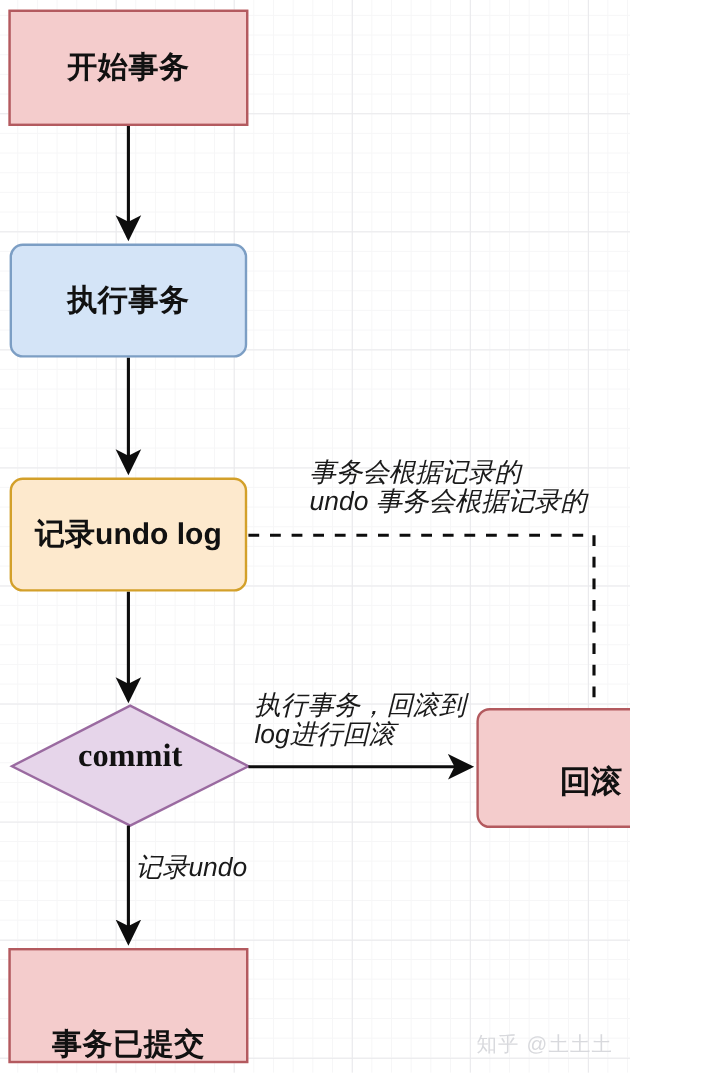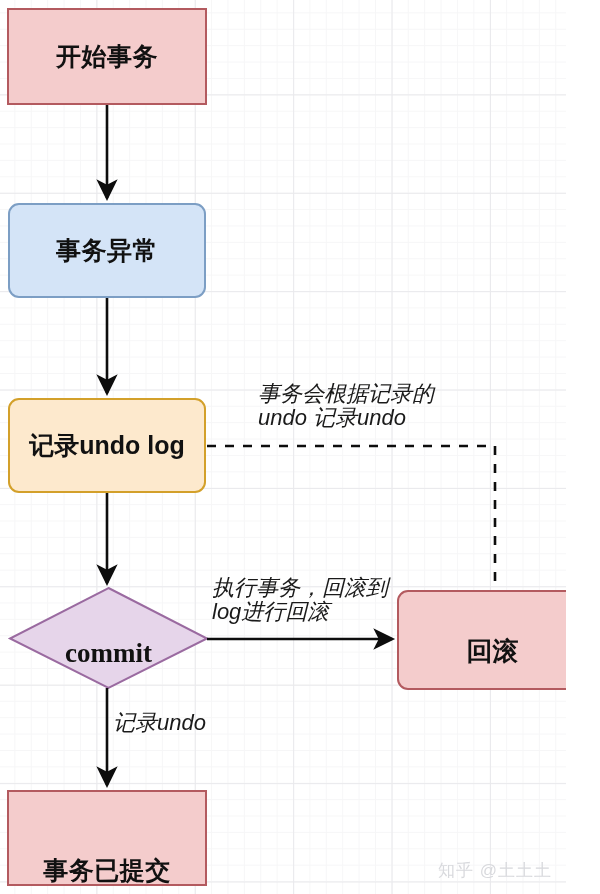--- a/index.html
+++ b/index.html
@@ -18,21 +18,20 @@
       linear-gradient(to bottom, #e9e9ec 1px, transparent 1px),
       linear-gradient(to right, #f6f6f7 1px, transparent 1px),
       linear-gradient(to bottom, #f6f6f7 1px, transparent 1px);
     background-size:
       98.4px 98.4px,
       98.4px 98.4px,
       16.4px 16.4px,
       16.4px 16.4px;
     background-position: -2px -4px, -2px -4px, -2px -4px, -2px -4px;
     font-family: "Liberation Sans", "DejaVu Sans", sans-serif;
-    padding-left: 41px;
   }
   svg.layer {
     position: absolute;
     left: 0;
     top: 0;
     width: 600px;
     height: 894px;
     pointer-events: none;
   }
   .node {
@@ -69,21 +68,21 @@
   #node-undolog {
     left: 8px; top: 398px; width: 198px; height: 95px;
     background: #fde9cd;
     border: 2px solid #d3a02a;
     border-radius: 11px;
     align-items: center;
   }
   #node-undolog .node-label { font-size: 25px; letter-spacing: 0px; }
   
   #node-commit {
-    left: 10px; top: 604px; width: 197px; height: 100px;
+    left: 10px; top: 580px; width: 197px; height: 100px;
     background: transparent;
     border: none;
     text-align: center;
   }
   #node-commit .node-label {
     font-family: "Liberation Serif", "DejaVu Serif", serif;
     font-size: 27px;
     font-weight: bold;
   }
   
@@ -152,42 +151,42 @@
     <line x1="107" y1="688" x2="107" y2="785" stroke="#0d0d0d" stroke-width="2.6" marker-end="url(#arrowhead)"></line>
 
     <path d="M207,446 L495,446 L495,590" fill="none" stroke="#0d0d0d" stroke-width="2.6" stroke-dasharray="9 9" stroke-linecap="butt"></path>
   </svg>
 
   <div class="node" id="node-start">
     <span class="node-label">开始事务</span>
   </div>
 
   <div class="node" id="node-execute">
-    <span class="node-label">事务异常</span>
+    <span class="node-label">执行事务</span>
   </div>
 
   <div class="node" id="node-undolog">
     <span class="node-label">记录undo log</span>
   </div>
 
   <div class="node" id="node-commit">
     <span class="node-label">commit</span>
   </div>
 
   <div class="node" id="node-rollback">
     <span class="node-label">回滚</span>
   </div>
 
   <div class="node" id="node-committed">
     <span class="node-label">事务已提交</span>
   </div>
 
   <div class="edge-label" id="label-undo-note">
     <div>事务会根据记录的</div>
-    <div>undo 记录undo</div>
+    <div>undo 事务会根据记录的</div>
   </div>
 
   <div class="edge-label" id="label-abnormal">
     <div>执行事务，回滚到</div>
     <div>log进行回滚</div>
   </div>
 
   <div class="edge-label" id="label-normal">
     <div>记录undo</div>
   </div>

